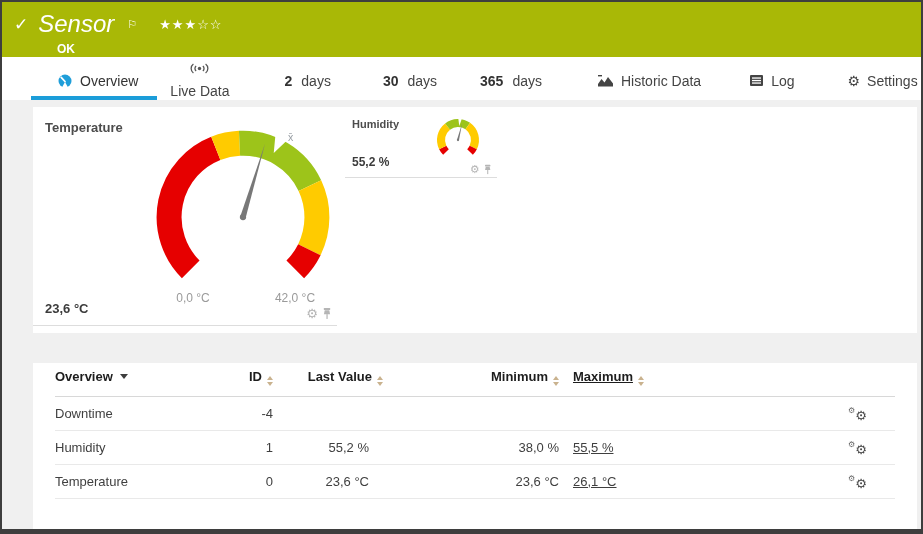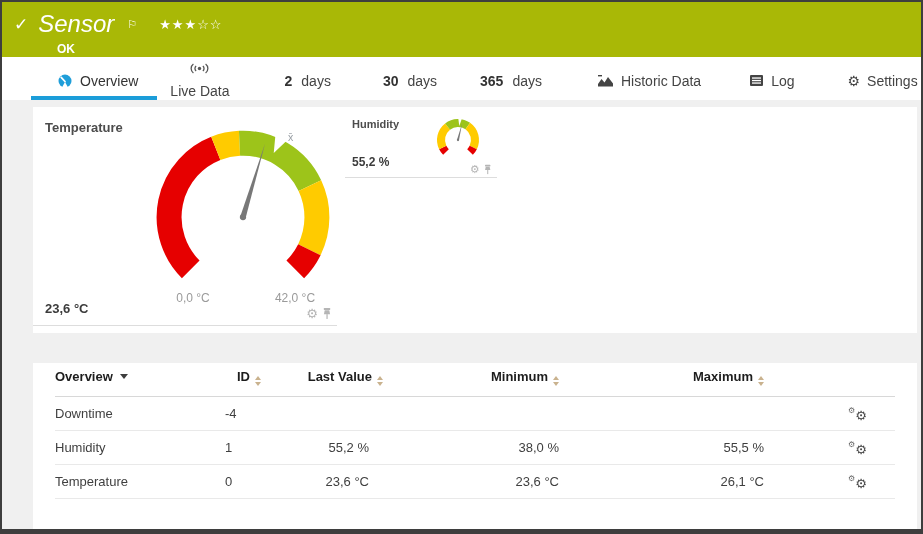--- a/index.html
+++ b/index.html
@@ -55,26 +55,26 @@
   .tile-tools{ position:absolute; display:flex; align-items:center; gap:4px; }
   .tile-temp .tile-tools{ right:5px; bottom:5px; }
   .tile-hum .tile-tools{ right:5px; bottom:2px; transform:scale(.85); transform-origin:bottom right; }
   .tool-gear{ color:#b5b5b5; font-size:13px; line-height:1; cursor:pointer; }
   .tool-pin{ cursor:pointer; display:inline-block; }
   
   table{ border-collapse:collapse; width:100%; font-size:13px; color:#3f3f3f; margin-top:30px;}
   th{ font-weight:bold; color:#1d1d1d; padding:6px 0 10px 0; border-bottom:1px solid #d8d8d8; vertical-align:top; cursor:pointer;}
   td{ padding:0; height:34px; border-bottom:1px solid #e9e9e9; }
   .col-channel{ width:170px; text-align:left; }
-  .col-id{ width:48px; }
+  .col-id{ width:48px; text-align:right; }
   .col-last{ width:110px; }
   th.col-last{ text-align:right; padding-left:30px; }
   td.col-last{ text-align:right; padding-right:14px; }
   .col-min{ width:190px; text-align:right; padding-right:14px; }
-  .col-max{ width:205px; text-align:right; padding-right:14px; }
+  .col-max{ width:205px; text-align:left; padding-right:14px;text-decoration:underline; }
   .col-gear{ text-align:right; padding-right:28px; }
   th.col-id{ padding-right:0; }
   .sort{ display:inline-flex; flex-direction:column; margin-left:5px; vertical-align:1px; }
   .sort i{ width:0; height:0; border-left:3.5px solid transparent; border-right:3.5px solid transparent; }
   .sort .up{ border-bottom:4px solid #c9b28e; margin-bottom:1.5px; }
   .sort .dn{ border-top:4px solid #c9b28e; }
   .caret{ display:inline-block; width:0; height:0; border-left:4px solid transparent; border-right:4px solid transparent; border-top:5px solid #3e3e3e; margin-left:7px; vertical-align:2px; }
   .row-gear{ position:relative; display:inline-block; width:18px; height:16px; cursor:pointer; }
   .row-gear .g1{ position:absolute; right:0; bottom:-2px; font-size:13px; color:#4a4a4a; line-height:1; }
   .row-gear .g2{ position:absolute; left:-1px; top:3px; font-size:8px; color:#6a6a6a; line-height:1; }

